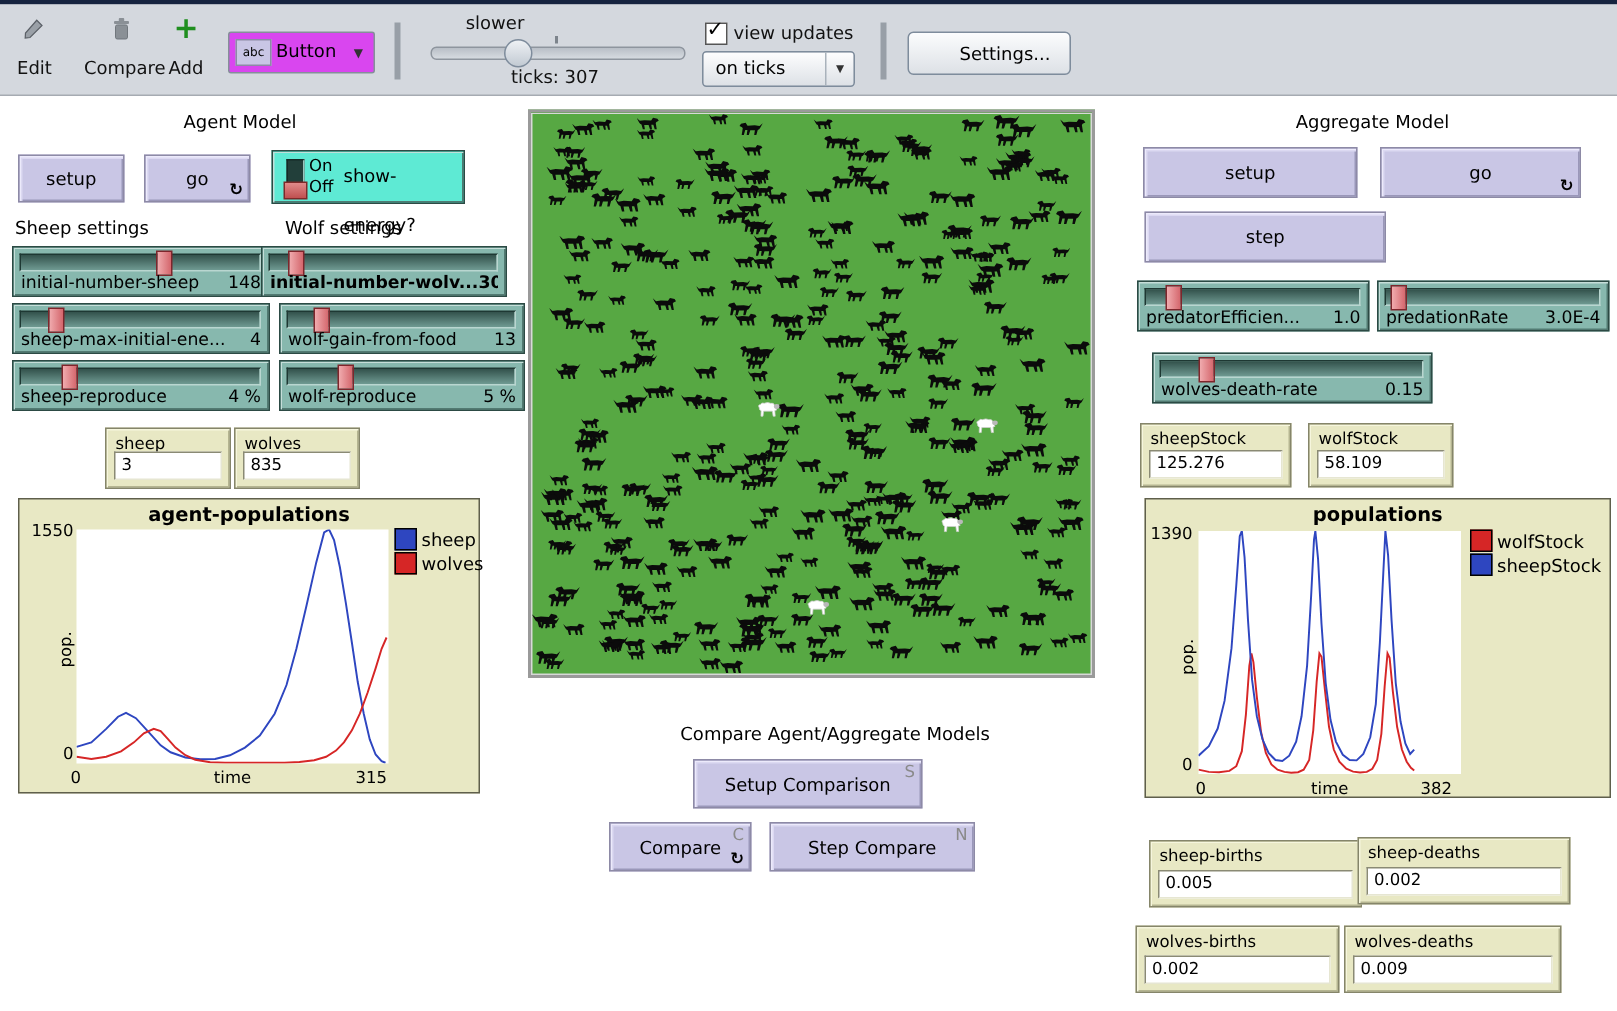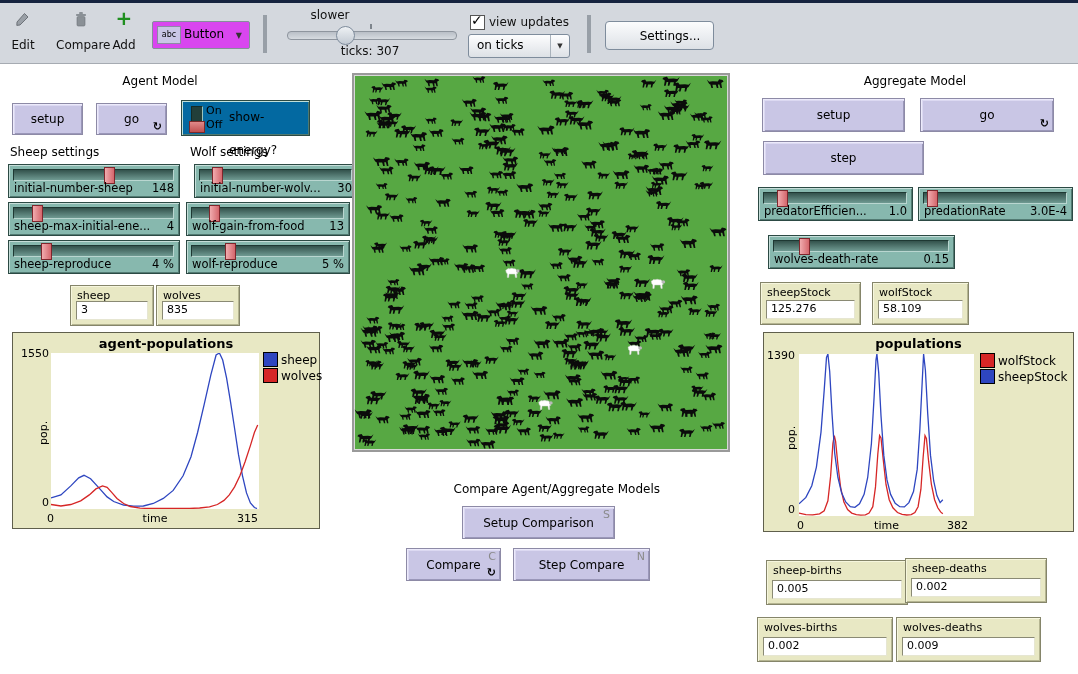--- a/index.html
+++ b/index.html
@@ -32,21 +32,21 @@
 
   .nl-slider{position:absolute;background:#87b8ae;border:1px solid #2c4a44;
     box-shadow:inset 1px 1px 0 #c6ded9, inset -1px -1px 0 #527a72;}
   .sl-groove{position:absolute;left:4px;right:5px;top:4px;height:10px;
     background:linear-gradient(#33524c,#6f9a92);border:1px solid;border-color:#1e3833 #b9d6d0 #b9d6d0 #1e3833;}
   .sl-handle{position:absolute;top:2px;width:9px;height:15px;
     background:linear-gradient(90deg,#f0abae,#d4666c);border:1px solid #7e262c;}
   .sl-text{position:absolute;left:5px;right:5px;bottom:2px;display:flex;justify-content:space-between;
     font-size:11.5px;white-space:nowrap;overflow:hidden;}
 
-  .nl-switch{position:absolute;background:#0369a1;border:1px solid #2c4a44;
+  .nl-switch{position:absolute;background:#5eead4;border:1px solid #2c4a44;
     box-shadow:inset 1px 1px 0 #c0e0da, inset -1px -1px 0 #4f7a72;}
   .sw-slot{position:absolute;left:9px;top:5px;width:10px;height:24px;background:#223f3a;
     border:1px solid;border-color:#142a26 #9cc4bd #9cc4bd #142a26;}
   .sw-knob{position:absolute;left:7px;top:20px;width:14px;height:10px;
     background:linear-gradient(#e08a8a,#c05050);border:1px solid #7c2a2a;}
   .sw-txt{position:absolute;font-size:11px;}
 
   .nl-monitor{position:absolute;background:#e8e8c4;border:1px solid #85856a;
     box-shadow:inset 1px 1px 0 #f6f6dd, inset -1px -1px 0 #b5b591;}
   .mon-label{position:absolute;left:6px;top:3px;right:4px;font-size:11px;white-space:nowrap;overflow:hidden;}
@@ -144,21 +144,21 @@
   <div class="plain-label" style="left:190px;top:145px;">Wolf settings</div>
 
   <div class="nl-slider" style="left:8px;top:164px;width:170px;height:32px;">
     <div class="sl-groove"></div>
     <div class="sl-handle" style="left: calc(53.36% + 4px);"></div>
     <div class="sl-text">
         <span>initial-number-sheep</span>
         <span>148</span>
       </div>
   </div>
-  <div class="nl-slider" style="left:194px;top:164px;width:162px;height:32px;">
+  <div class="nl-slider" style="left:174px;top:164px;width:162px;height:32px;font-weight:bold;">
     <div class="sl-groove"></div>
     <div class="sl-handle" style="left: calc(8.28% + 4px);"></div>
     <div class="sl-text">
         <span>initial-number-wolv...</span>
         <span>30</span>
       </div>
   </div>
   <div class="nl-slider" style="left:8px;top:202px;width:170px;height:32px;">
     <div class="sl-groove"></div>
     <div class="sl-handle" style="left: calc(11.04% + 4px);"></div>

